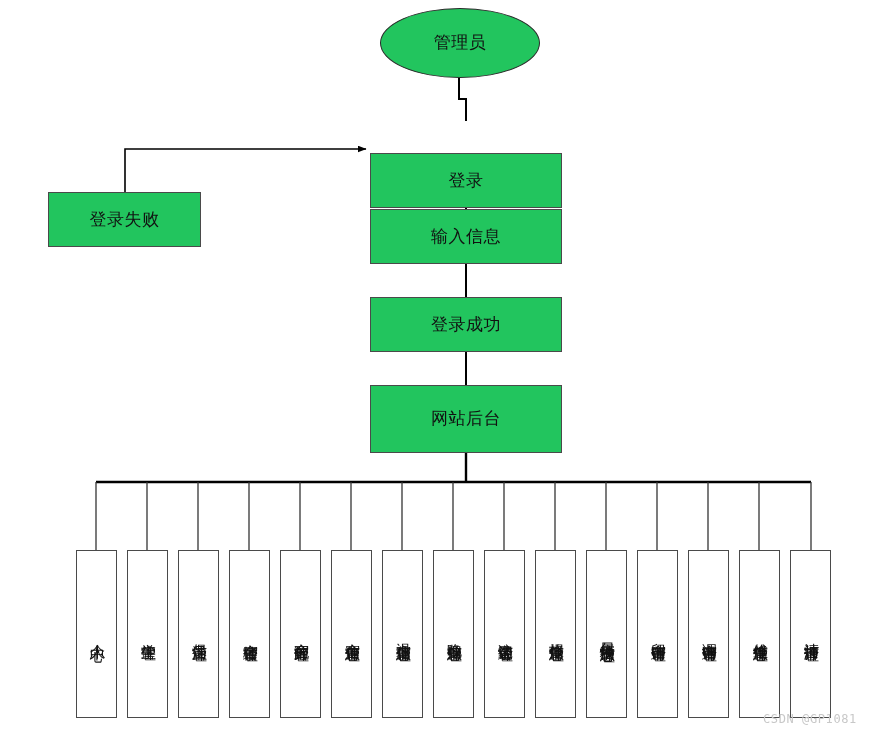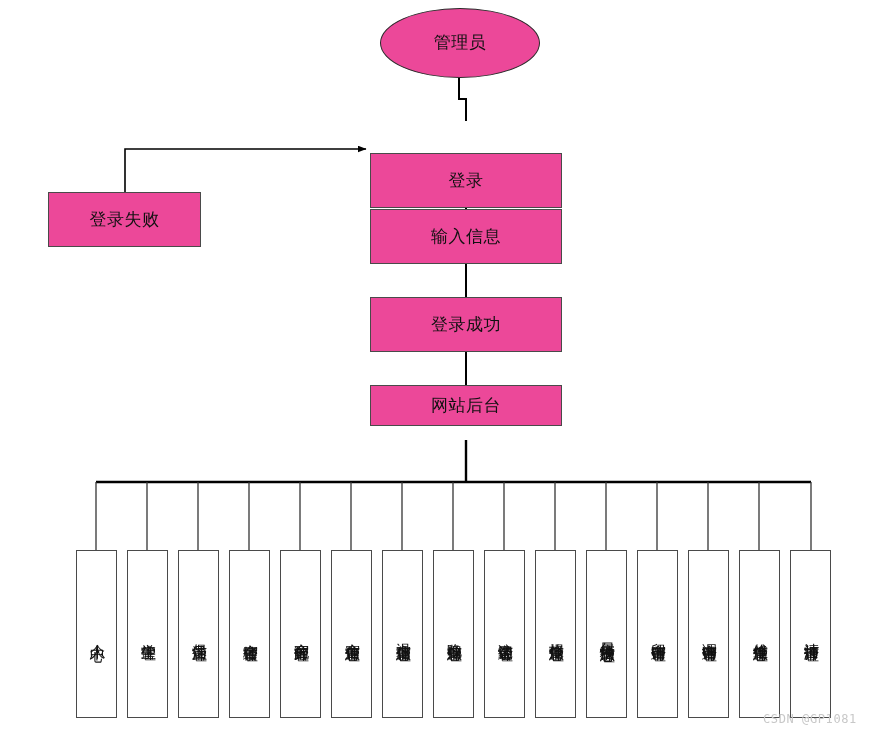--- a/index.html
+++ b/index.html
@@ -28,21 +28,21 @@
     left: 0;
     top: 0;
     width: 870px;
     height: 733px;
     pointer-events: none;
   }
 
   .node {
     position: absolute;
     box-sizing: border-box;
-    background: #ec4899;
+    background: #22c55e;
     border: 1px solid #4a4a4a;
     display: flex;
     align-items: center;
     justify-content: center;
     color: #000000;
   }
 
   .node.ellipse {
     border-radius: 50%;
     border-color: #2b2b2b;
@@ -142,21 +142,21 @@
   </div>
 
   <div class="node" style="left:370px; top:297px; width:192px; height:55px;">
     <span class="node-label">登录成功</span>
   </div>
 
   <div class="node" style="left:370px; top:209px; width:192px; height:55px;">
     <span class="node-label">输入信息</span>
   </div>
 
-  <div class="node" style="left:370px; top:385px; width:192px; height:41px;">
+  <div class="node" style="left:370px; top:385px; width:192px; height:68px;">
     <span class="node-label">网站后台</span>
   </div>
 
   <div class="leaf" style="left:76px; top:550px; width:41px; height:168px;">
     <span class="leaf-label">个人中心</span>
   </div>
   <div class="leaf" style="left:127px; top:550px; width:41px; height:168px;">
     <span class="leaf-label">学生管理</span>
   </div>
   <div class="leaf" style="left:178px; top:550px; width:41px; height:168px;">

